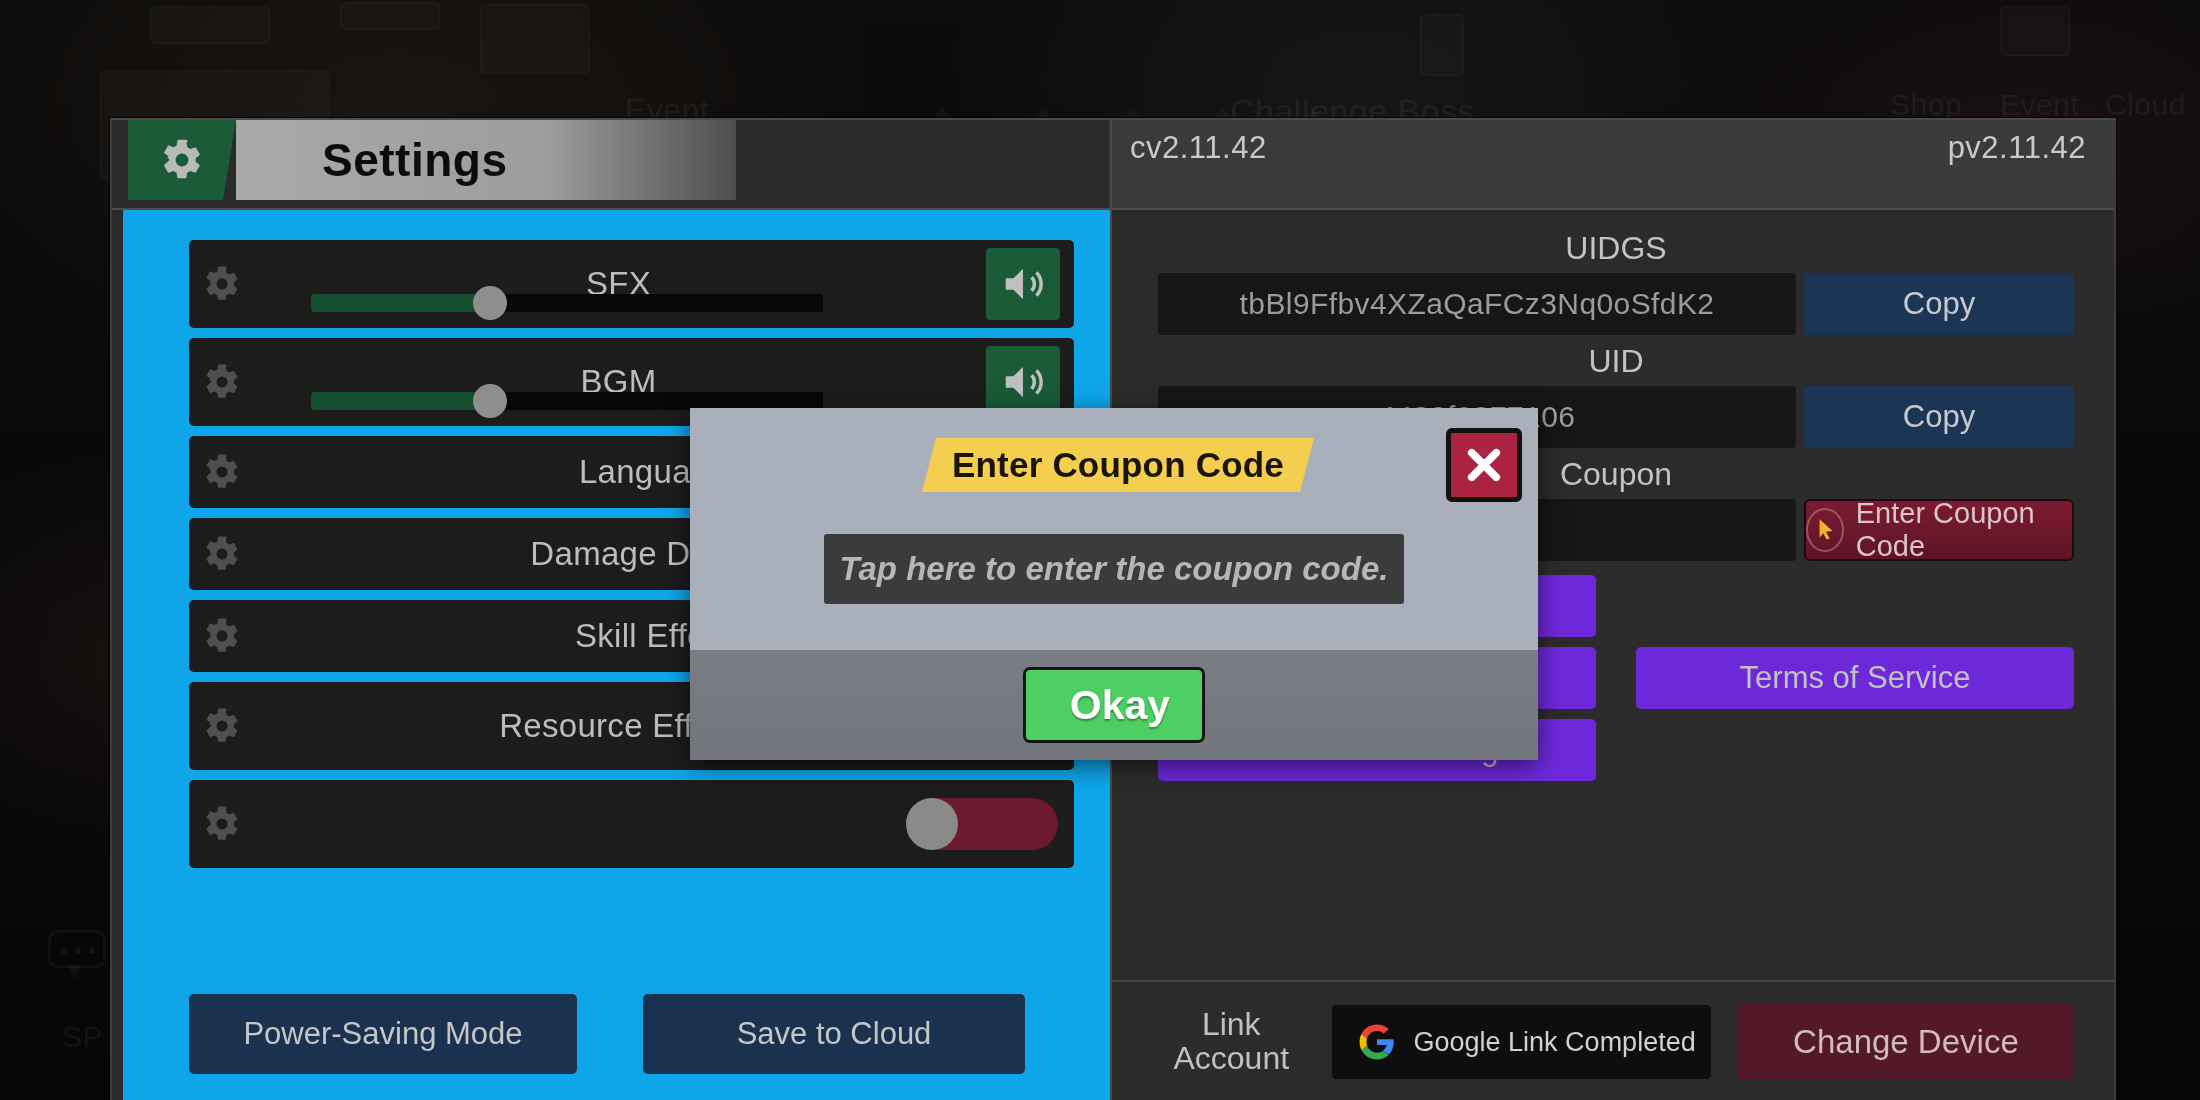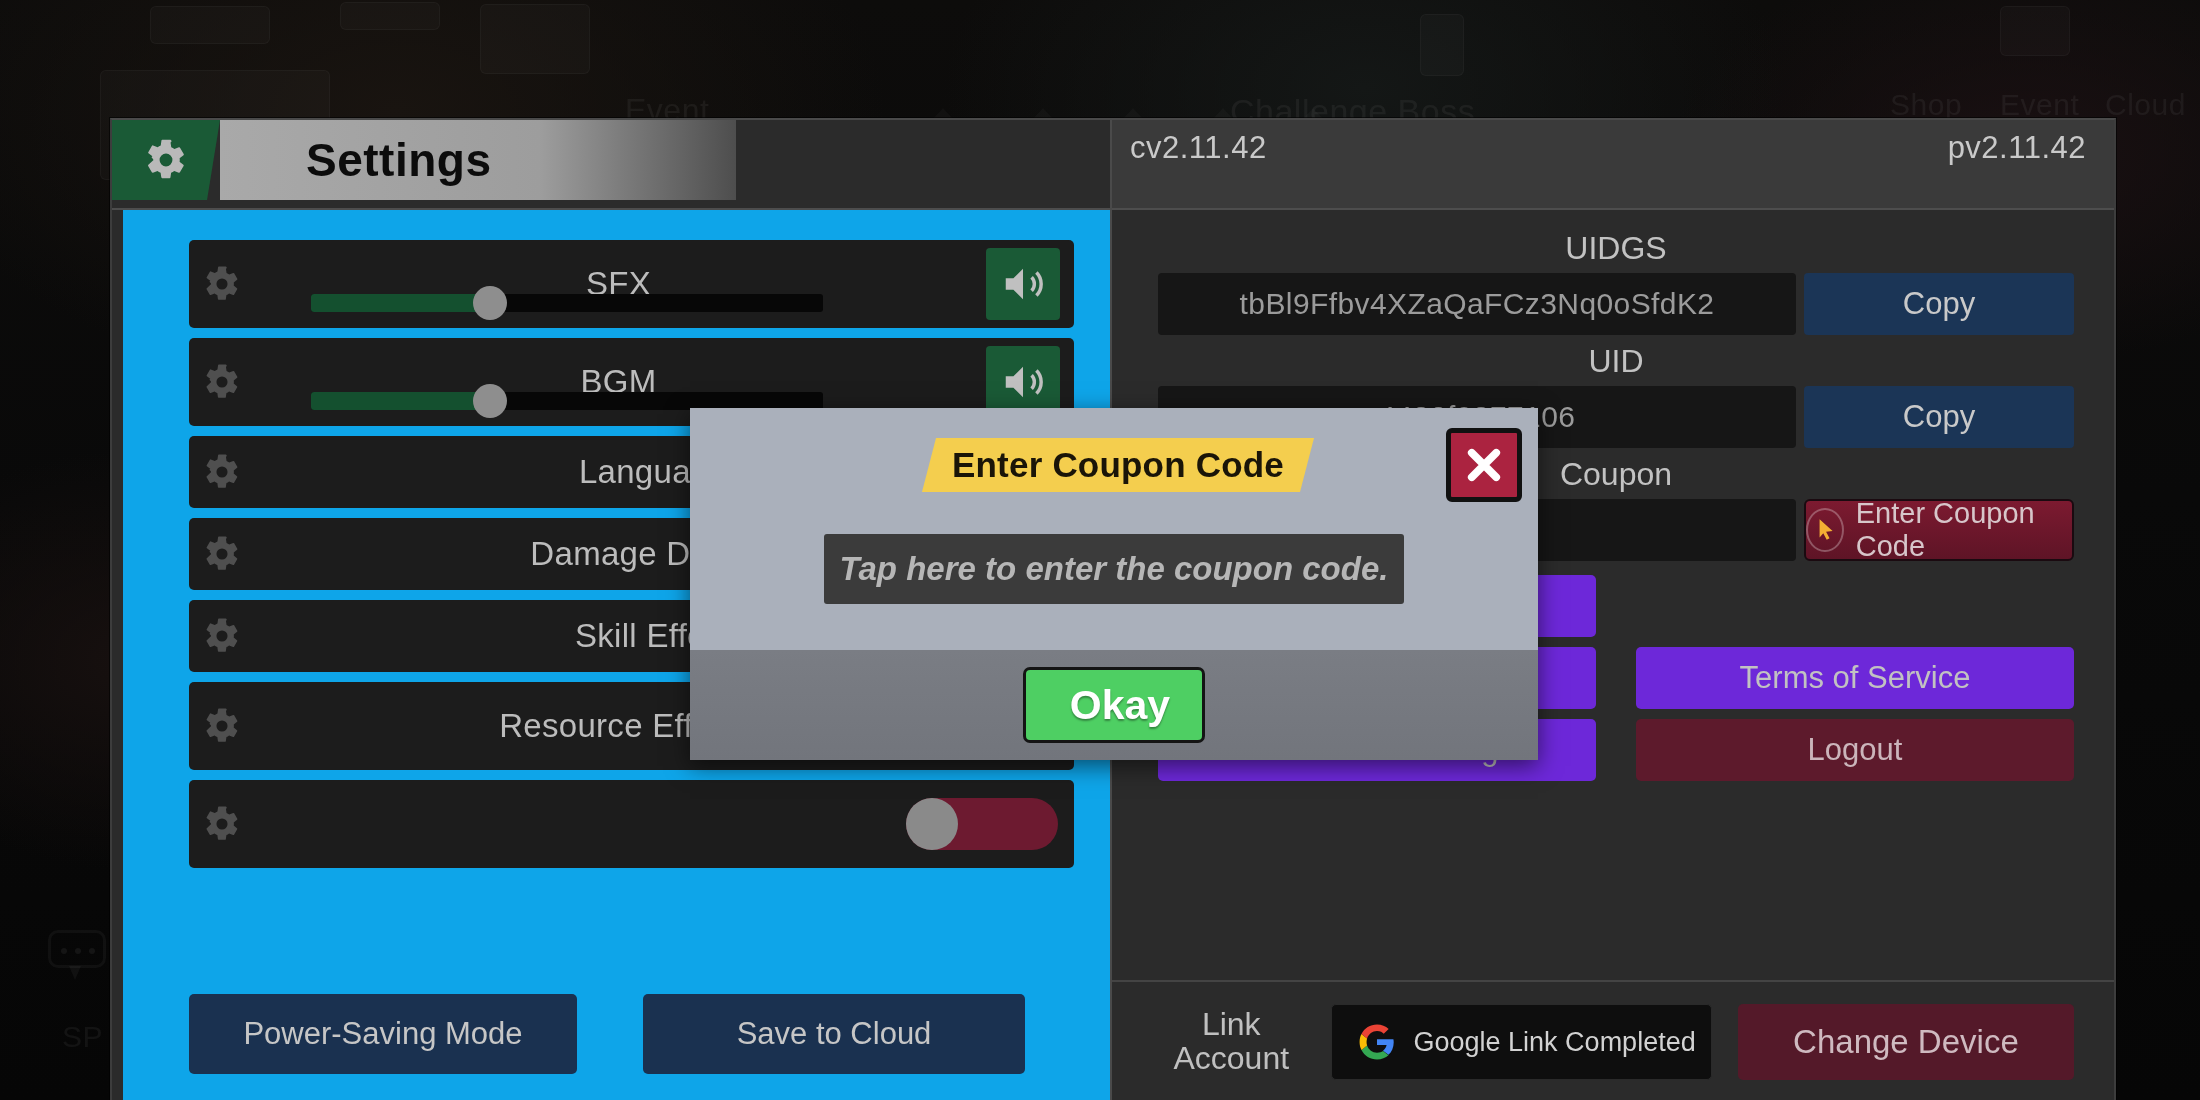--- a/index.html
+++ b/index.html
@@ -75,21 +75,21 @@
     box-shadow: 0 0 0 1px rgba(0,0,0,.6);
     display: flex;
   }
   .pane-left  { width: 1000px; position: relative; border-right: 2px solid #4a4a4a; }
   .pane-right { flex: 1; position: relative; }
 
   
   .tab-header {
     position: absolute; left: 0; top: 0;
     width: 624px; height: 80px;
-    display: flex; align-items: center;
+    display: flex; align-items: center; padding-left: 16px;
   }
   .tab-icon-wrap {
     width: 108px; height: 80px;
     background: #1a5a36;
     clip-path: polygon(0 0, 100% 0, 88% 100%, 0 100%);
     display:flex; align-items:center; justify-content:center;
   }
   .tab-title-wrap {
     flex: 1; height: 80px;
     background: linear-gradient(90deg, #a9a9a9 0%, #9d9d9d 62%, rgba(120,120,120,.45) 100%);
@@ -481,21 +481,20 @@
             <span>Enter Coupon Code</span>
           </div>
         </div>
 
         <div class="grid2">
           <div class="gbtn blue">Customer Service</div>
           <div class="gbtn blue" style="background:transparent;"></div>
           <div class="gbtn blue">Notices</div>
           <div class="gbtn blue">Terms of Service</div>
           <div class="gbtn blue">Notification Settings</div>
-          <div class="gbtn red">Logout</div>
         </div>
 
         <div class="link-sep"></div>
         <div class="link-row">
           <div class="link-label">
             <div>Link</div>
             <div>Account</div>
           </div>
           <div class="google-chip">
             <svg width="38" height="38" viewBox="0 0 48 48">

